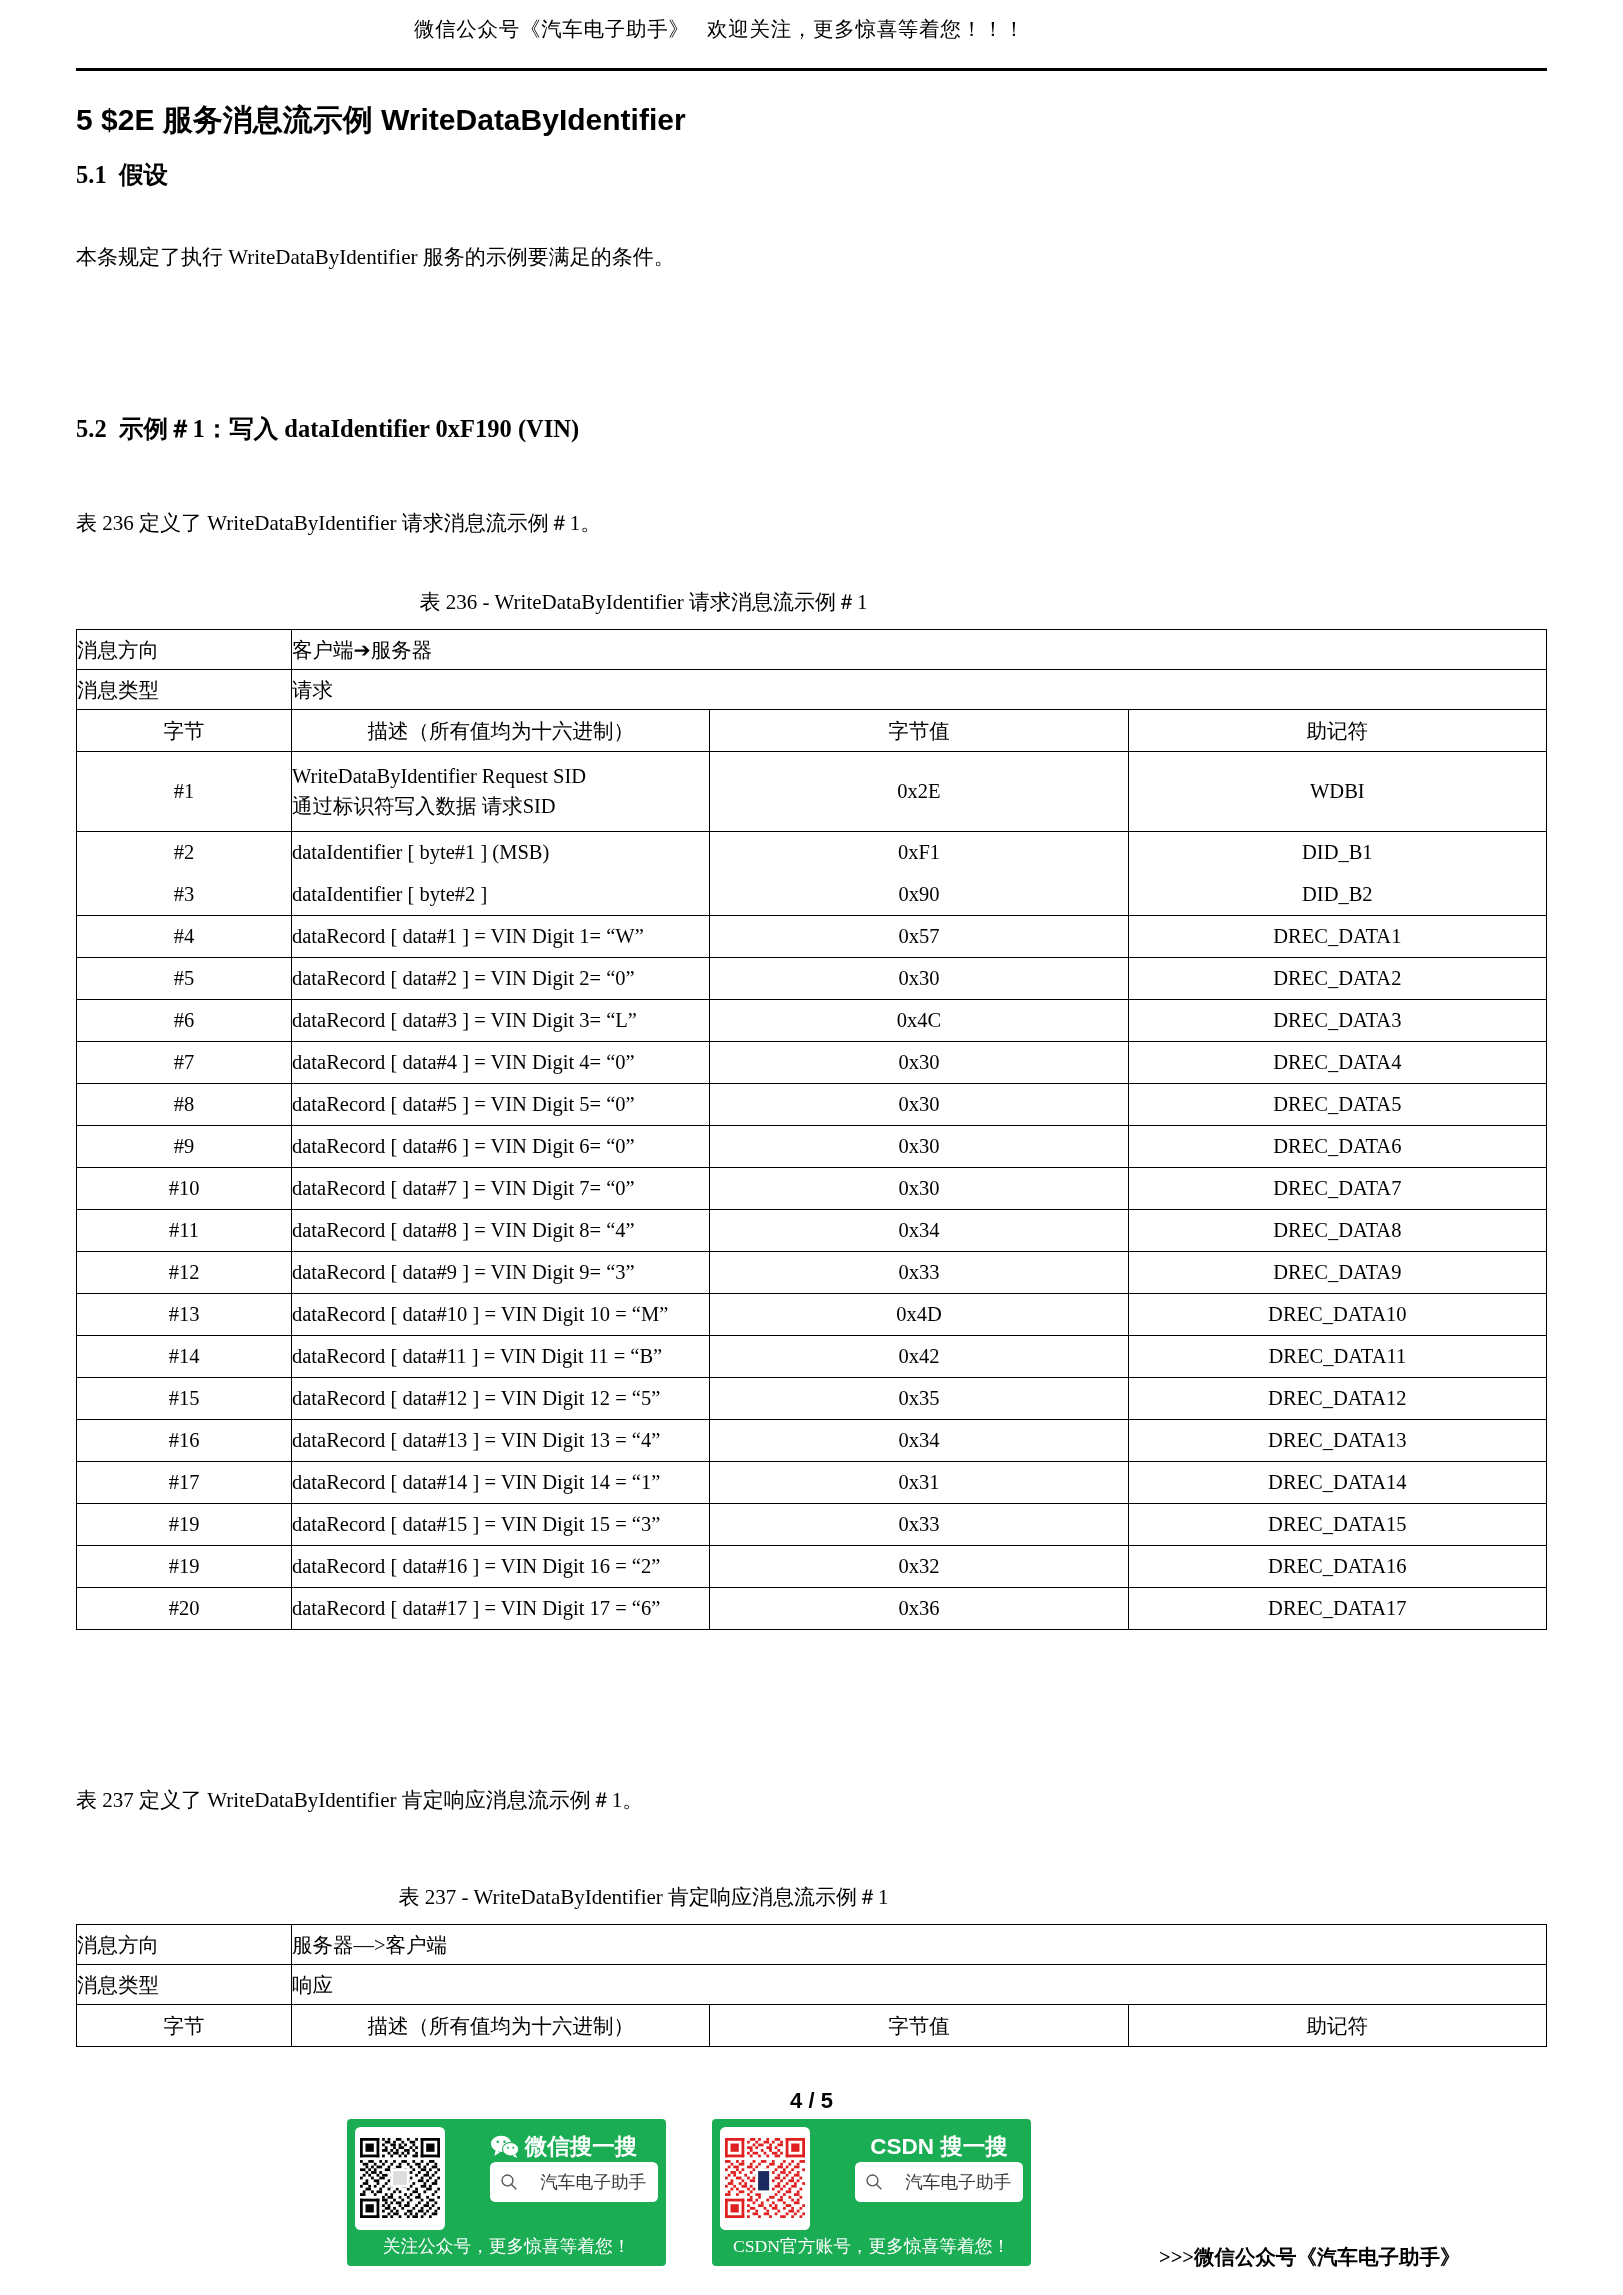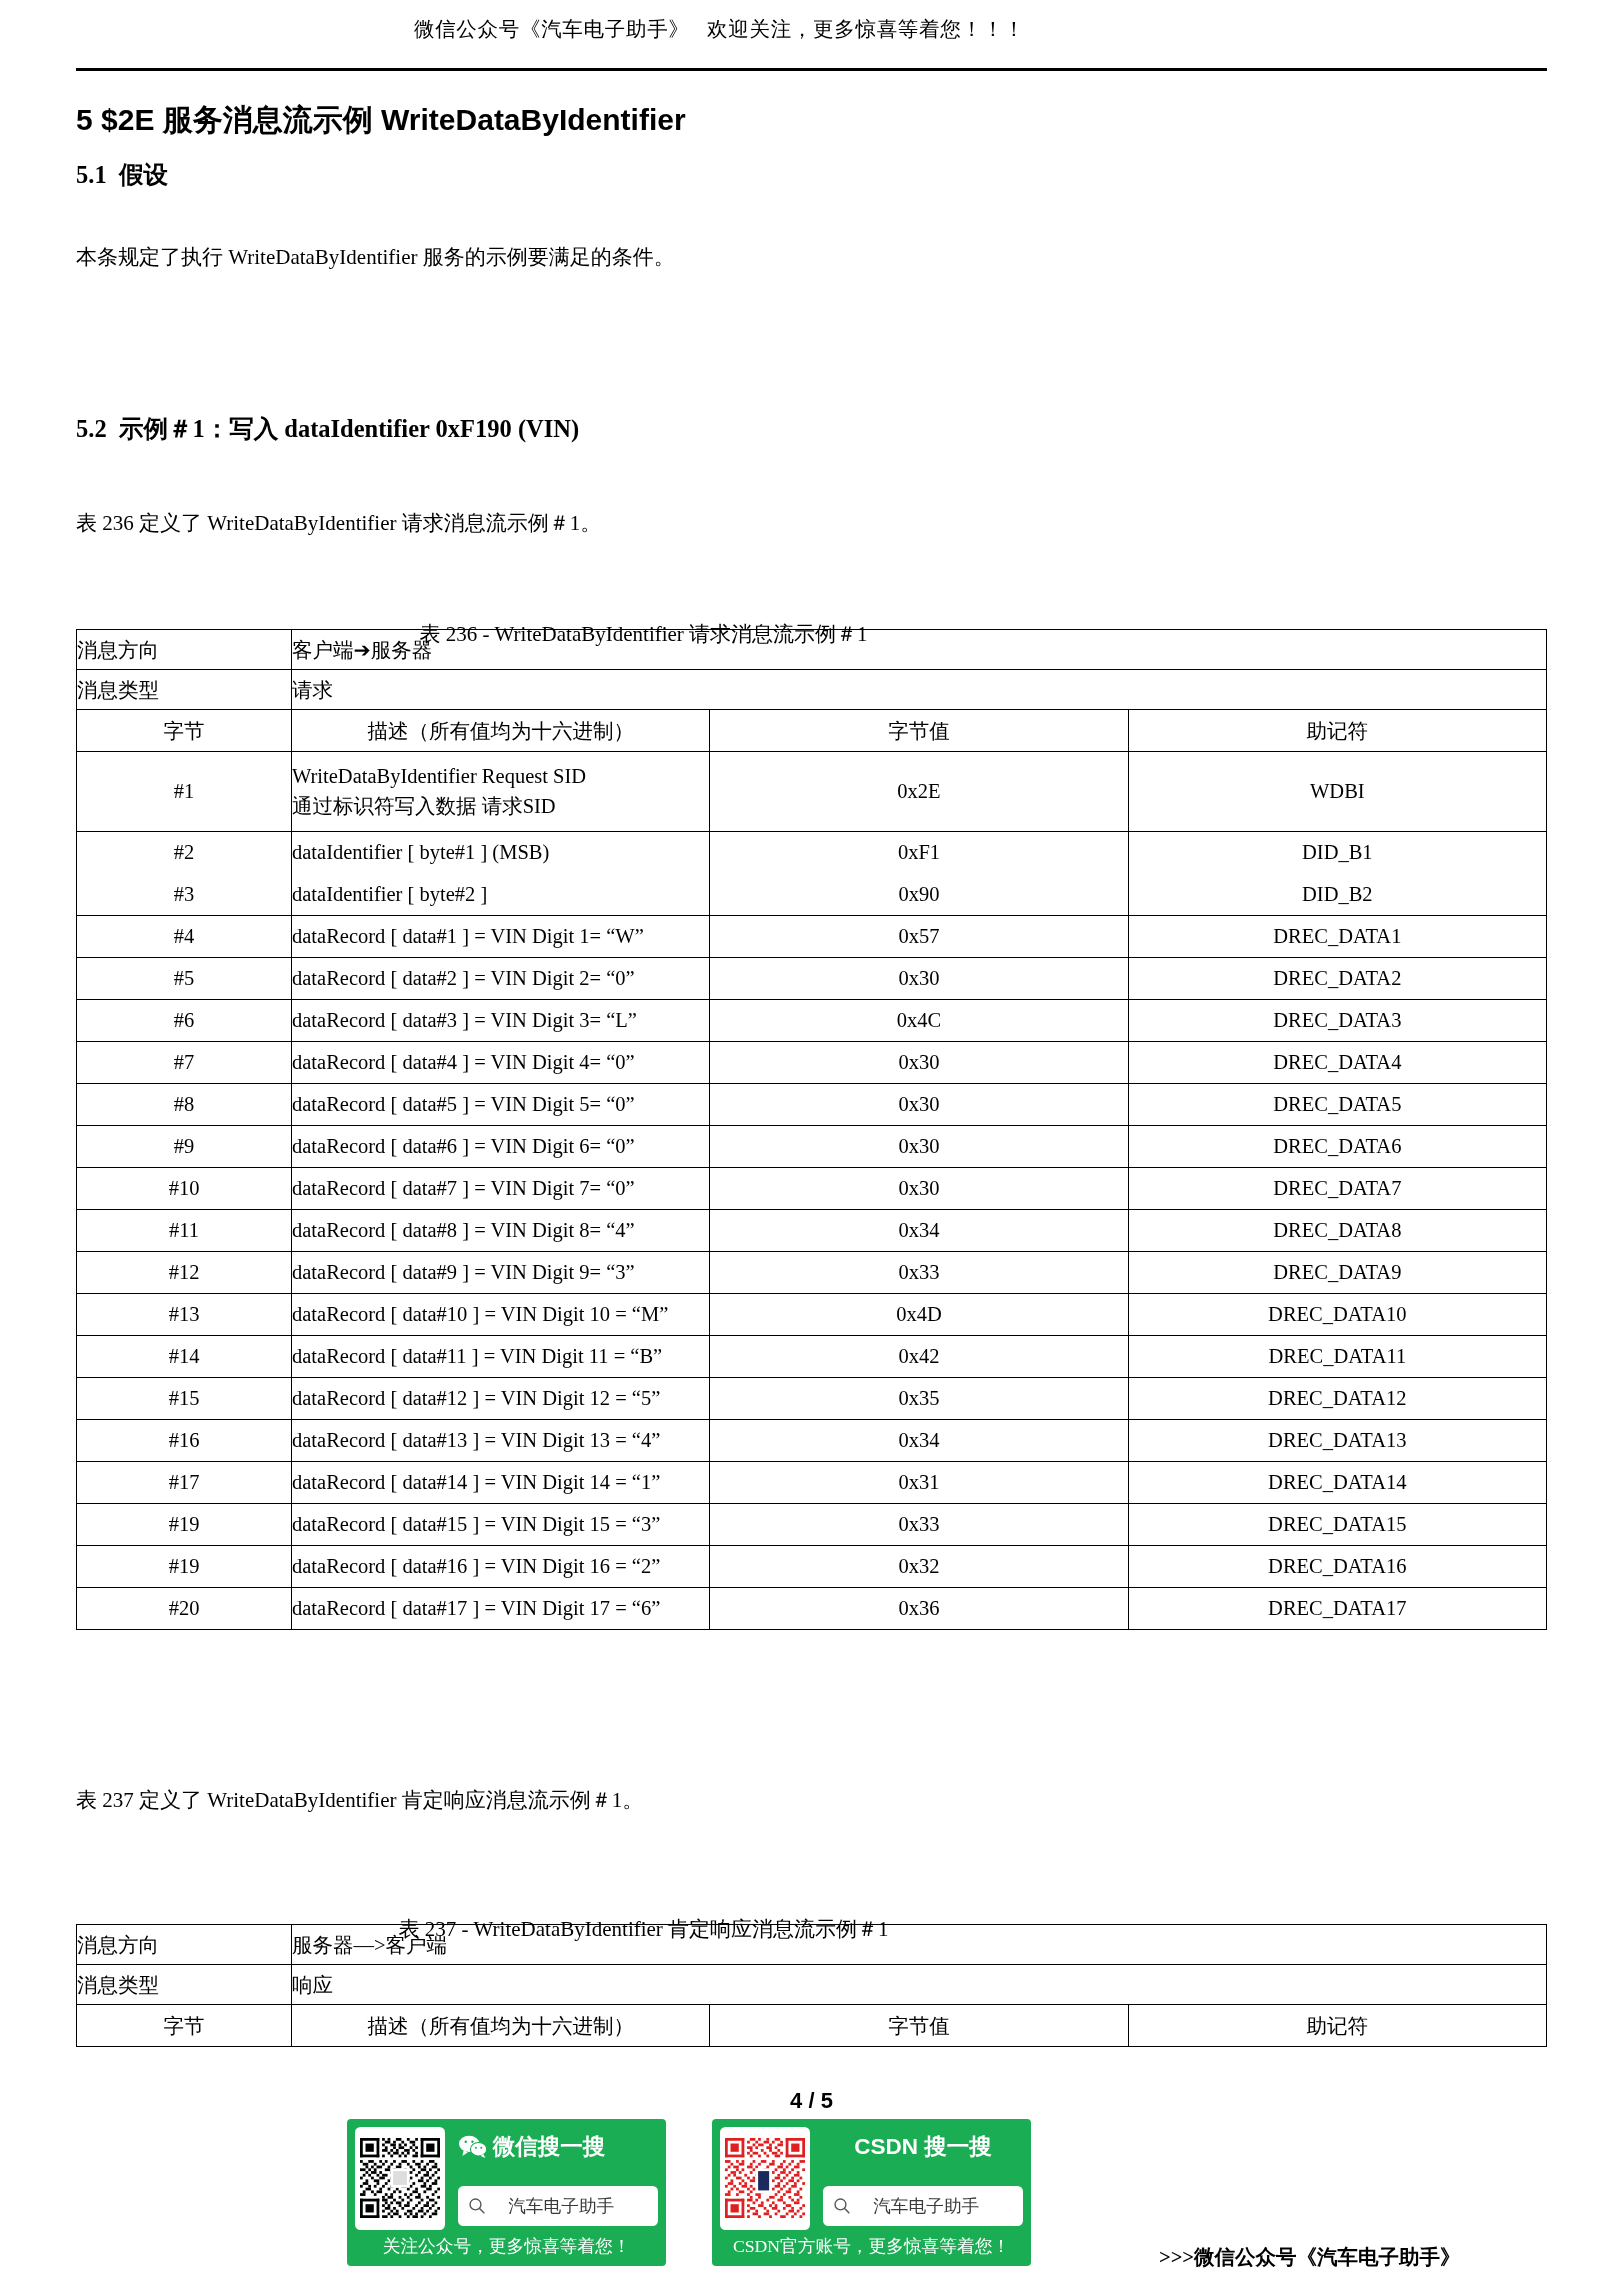--- a/index.html
+++ b/index.html
@@ -76,21 +76,20 @@
 
   
   .tbl-caption {
     position: absolute;
     left: 0;
     width: 1287px;
     text-align: center;
     font-size: 21px;
     font-family: "Liberation Serif", "DejaVu Serif", serif;
     white-space: pre;
-    margin-top: 32px;
   }
   .tbl-caption.cap236 { top: 588px; }
   .tbl-caption.cap237 { top: 1883px; }
 
   
   table.doc-table {
     position: absolute;
     left: 76px;
     width: 1471px;
     border-collapse: collapse;
@@ -165,22 +164,22 @@
     display: flex;
     align-items: center;
     justify-content: center;
   }
   .qr { width: 80px; height: 80px; display: block; }
 
   .promo-right {
     flex: 1 1 auto;
     display: flex;
     flex-direction: column;
-    justify-content: space-between;
-    padding-left: 13px;
+    padding-left: 21px;
+    margin-left: 24px;
   }
   .promo-title {
     display: flex;
     align-items: center;
     color: #ffffff;
     font-size: 22.5px;
     font-weight: bold;
     font-family: "Liberation Sans", "DejaVu Sans", sans-serif;
     white-space: pre;
     padding-top: 4.1px;

